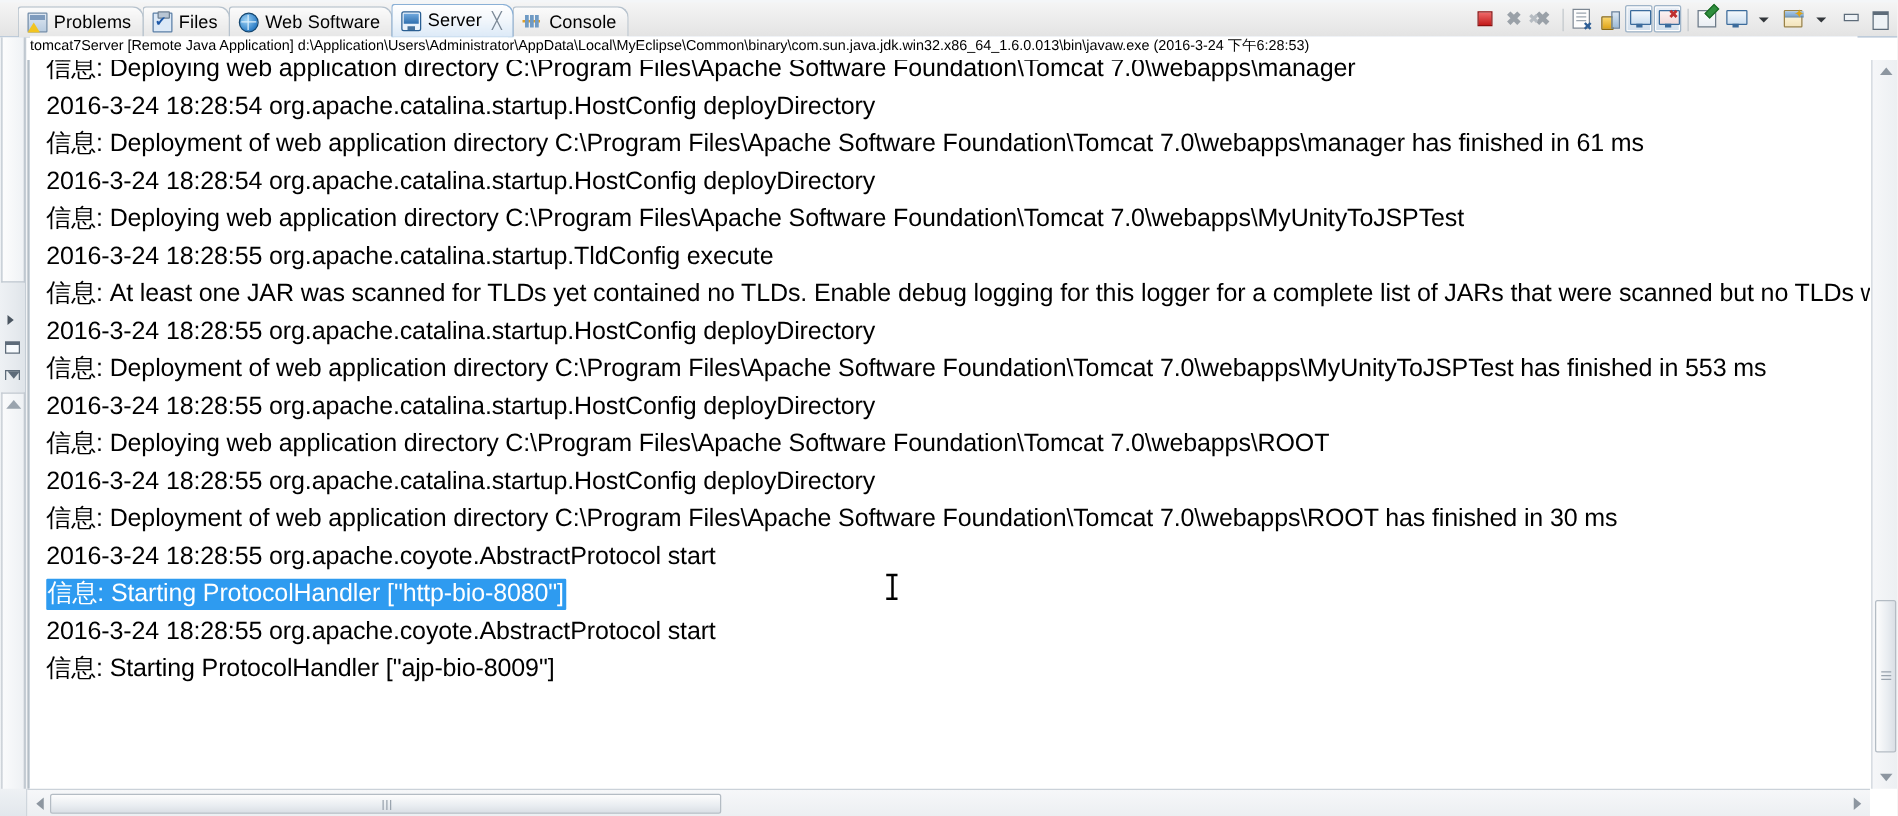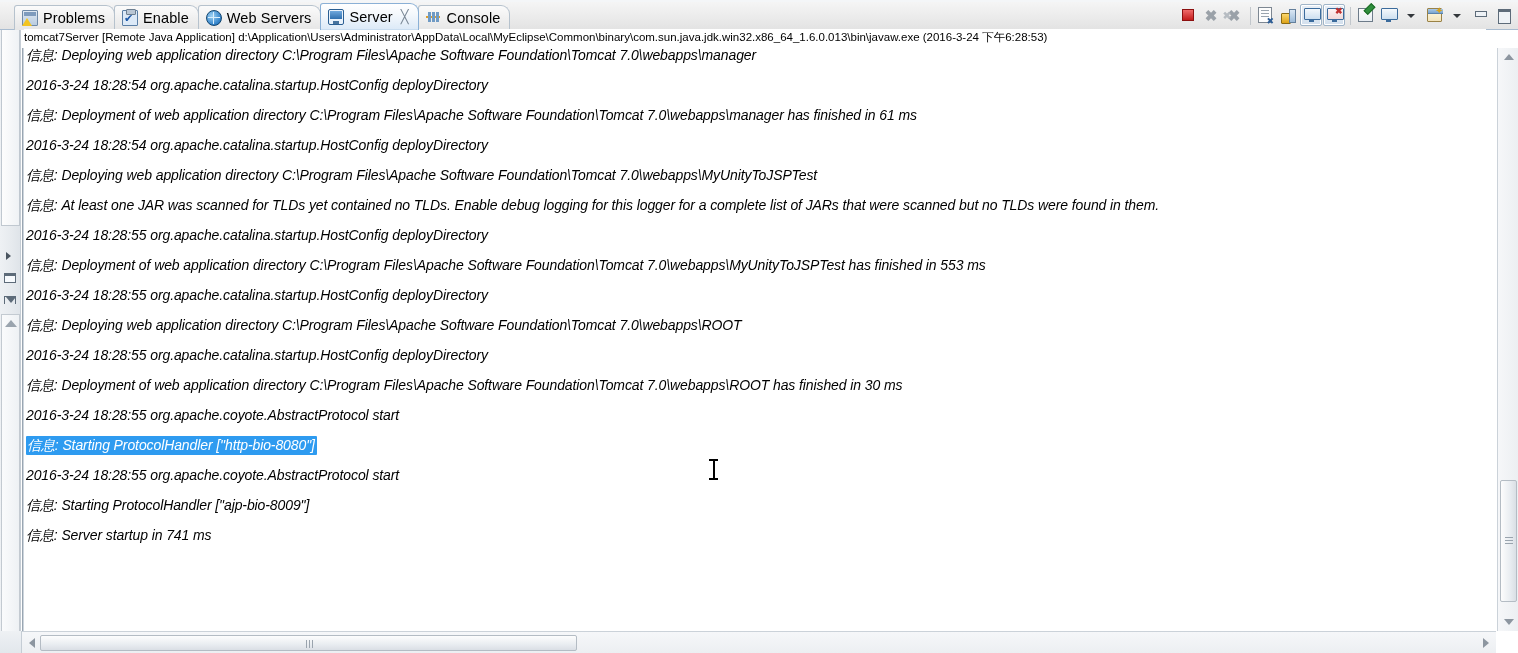--- a/index.html
+++ b/index.html
@@ -266,26 +266,25 @@
     border-left:1px solid #9aa6b2;
     overflow:hidden;
   }
   #console::before {
     content:""; position:absolute; left:0; top:0; width:1px; height:100%;
     background:#cdd5dd;
   }
   .logline {
     position:relative;
     height:30px; line-height:30px;
-    font-size:14px;
+    font-size:20px;
     color:#000;
     white-space:nowrap;
-    padding-left:3px;
+    padding-left:14px;
     letter-spacing:-0.1px;
-    font-style:italic;
   }
   .logline.first { margin-top:-8px; }
   .logline .sel {
     background:#2e9bf0;
     color:#ffffff;
     padding:1px 2px 2px 1px;
     border-radius:1px;
   }
 
   
@@ -363,25 +362,25 @@
 
   <div id="topband">
 
     <div class="tabstrip">
       <div class="tab">
         <span class="ticon ic-problems"></span>
         <span class="tlabel">Problems</span>
       </div>
       <div class="tab">
         <span class="ticon ic-tasks"></span>
-        <span class="tlabel">Enable</span>
+        <span class="tlabel">Files</span>
       </div>
       <div class="tab">
         <span class="ticon ic-globe"></span>
-        <span class="tlabel">Web Servers</span>
+        <span class="tlabel">Web Software</span>
       </div>
       <div class="tab active">
         <span class="ticon ic-console"></span>
         <span class="tlabel">Server</span>
         <span class="xclose">╳</span>
       </div>
       <div class="tab">
         <span class="ticon ic-servers"></span>
         <span class="tlabel">Console</span>
       </div>
@@ -449,32 +448,32 @@
   </div>
 
   <div id="subtitle">tomcat7Server [Remote Java Application] d:\Application\Users\Administrator\AppData\Local\MyEclipse\Common\binary\com.sun.java.jdk.win32.x86_64_1.6.0.013\bin\javaw.exe (2016-3-24 下午6:28:53)</div>
 
   <div id="console">
     <div class="logline first"><span>信息: Deploying web application directory C:\Program Files\Apache Software Foundation\Tomcat 7.0\webapps\manager</span></div>
     <div class="logline"><span>2016-3-24 18:28:54 org.apache.catalina.startup.HostConfig deployDirectory</span></div>
     <div class="logline"><span>信息: Deployment of web application directory C:\Program Files\Apache Software Foundation\Tomcat 7.0\webapps\manager has finished in 61 ms</span></div>
     <div class="logline"><span>2016-3-24 18:28:54 org.apache.catalina.startup.HostConfig deployDirectory</span></div>
     <div class="logline"><span>信息: Deploying web application directory C:\Program Files\Apache Software Foundation\Tomcat 7.0\webapps\MyUnityToJSPTest</span></div>
+    <div class="logline"><span>2016-3-24 18:28:55 org.apache.catalina.startup.TldConfig execute</span></div>
     <div class="logline"><span>信息: At least one JAR was scanned for TLDs yet contained no TLDs. Enable debug logging for this logger for a complete list of JARs that were scanned but no TLDs were found in them.</span></div>
     <div class="logline"><span>2016-3-24 18:28:55 org.apache.catalina.startup.HostConfig deployDirectory</span></div>
     <div class="logline"><span>信息: Deployment of web application directory C:\Program Files\Apache Software Foundation\Tomcat 7.0\webapps\MyUnityToJSPTest has finished in 553 ms</span></div>
     <div class="logline"><span>2016-3-24 18:28:55 org.apache.catalina.startup.HostConfig deployDirectory</span></div>
     <div class="logline"><span>信息: Deploying web application directory C:\Program Files\Apache Software Foundation\Tomcat 7.0\webapps\ROOT</span></div>
     <div class="logline"><span>2016-3-24 18:28:55 org.apache.catalina.startup.HostConfig deployDirectory</span></div>
     <div class="logline"><span>信息: Deployment of web application directory C:\Program Files\Apache Software Foundation\Tomcat 7.0\webapps\ROOT has finished in 30 ms</span></div>
     <div class="logline"><span>2016-3-24 18:28:55 org.apache.coyote.AbstractProtocol start</span></div>
     <div class="logline"><span class="sel">信息: Starting ProtocolHandler ["http-bio-8080"]</span></div>
     <div class="logline"><span>2016-3-24 18:28:55 org.apache.coyote.AbstractProtocol start</span></div>
     <div class="logline"><span>信息: Starting ProtocolHandler ["ajp-bio-8009"]</span></div>
-    <div class="logline"><span>信息: Server startup in 741 ms</span></div>
   </div>
 
   <div id="ibeam"></div>
 
   <div id="vscroll">
     <div class="vs-arrow up">
         <span class="tri"></span>
       </div>
     <div id="vs-thumb"></div>
     <div class="vs-arrow dn">

